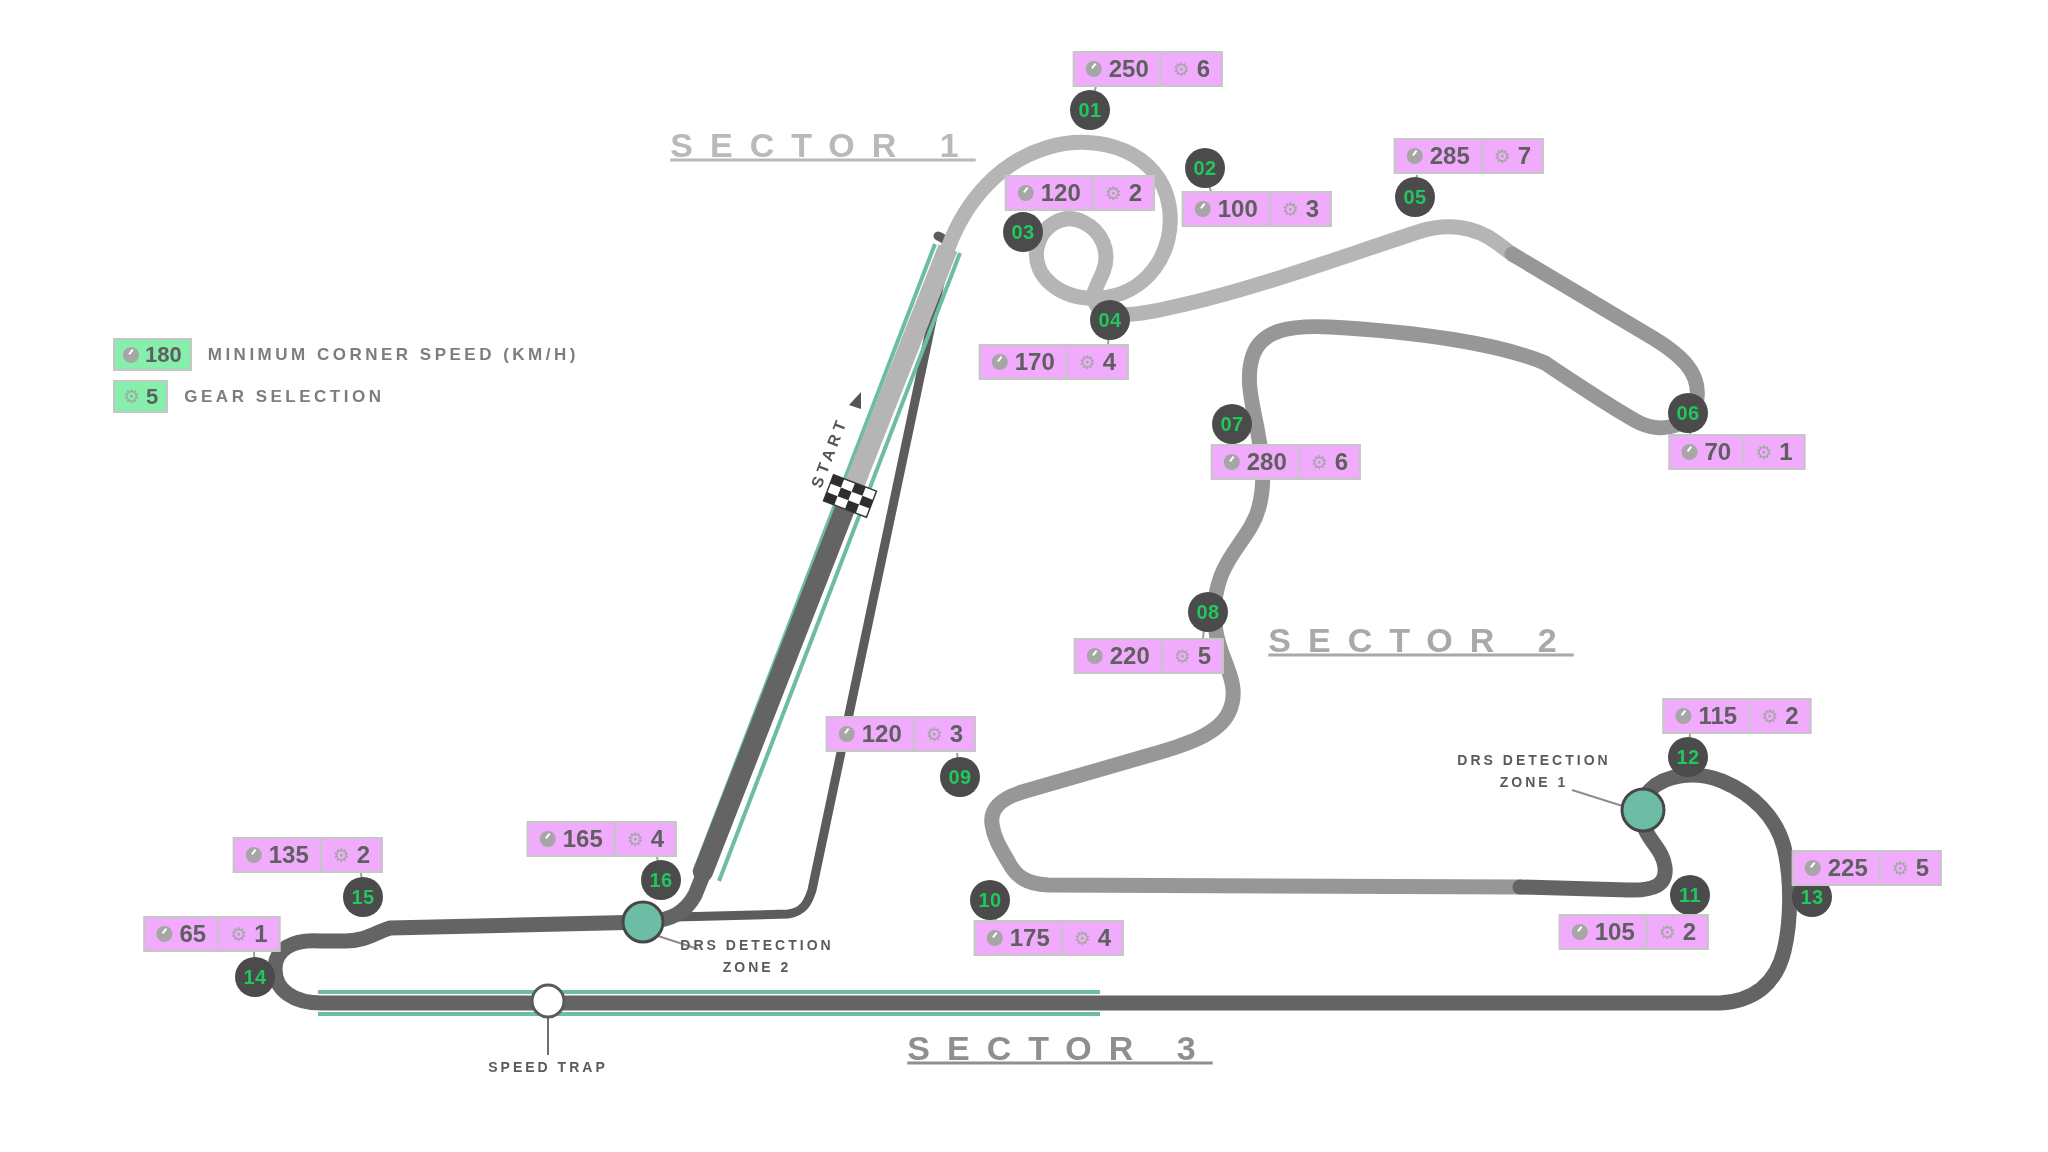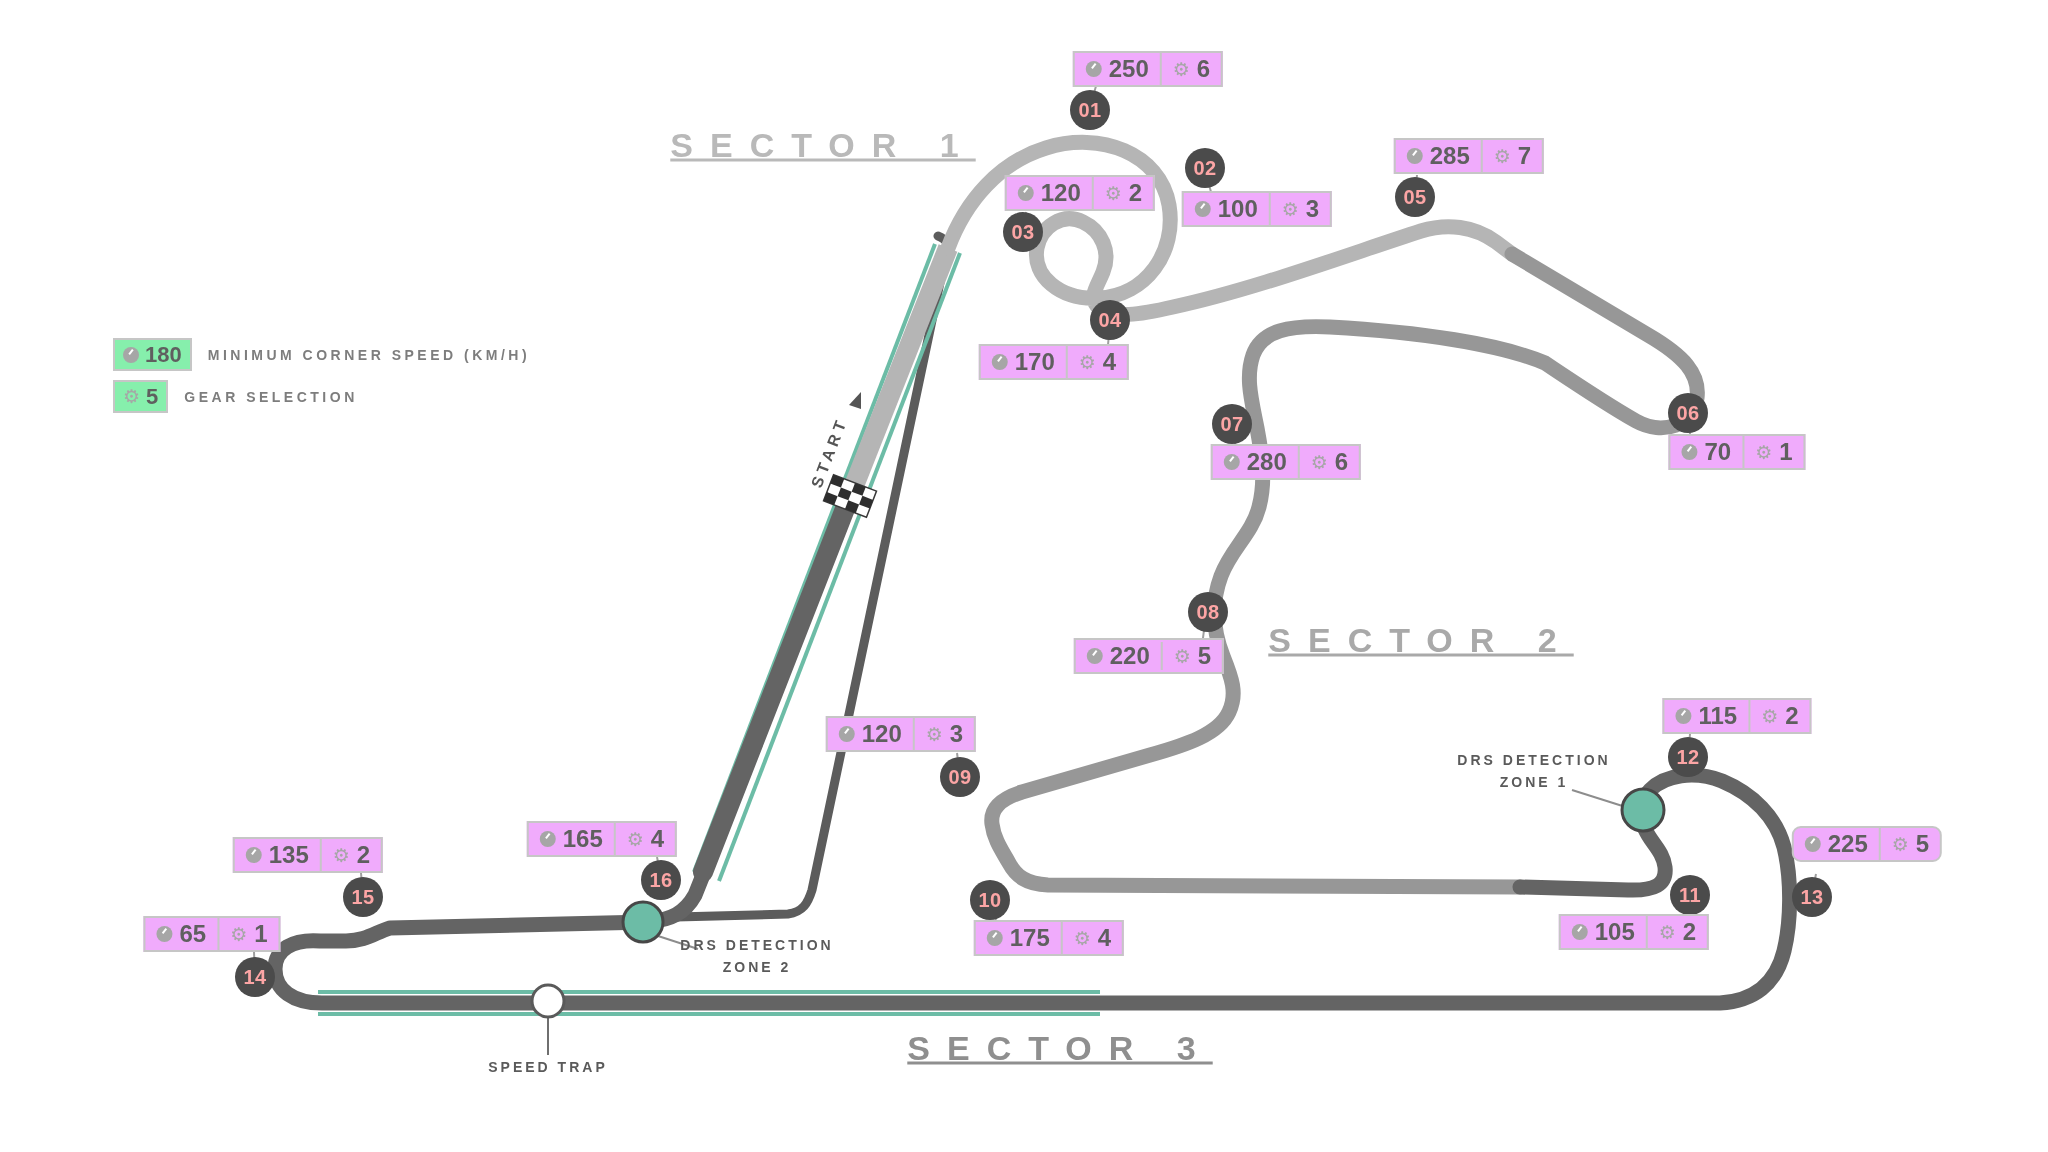--- a/index.html
+++ b/index.html
@@ -1,42 +1,42 @@
 <!DOCTYPE html>
 <html><head>
 <meta charset="utf-8">
 <style>
   html,body{margin:0;padding:0;background:#fff;}
   body{width:2048px;height:1152px;font-family:"Liberation Sans","DejaVu Sans",sans-serif;}
   .stage{position:relative;width:2048px;height:1152px;overflow:hidden;background:#fff;}
   svg.track{position:absolute;left:0;top:0;}
   svg text{font-family:"Liberation Sans","DejaVu Sans",sans-serif;}
 
-  .badge{position:absolute;width:40px;height:40px;border-radius:50%;background:#4b4b4b;color:#fca5a5;
+  .badge{position:absolute;width:40px;height:40px;border-radius:50%;background:#4b4b4b;color:#22c55e;
          display:flex;align-items:center;justify-content:center;font-weight:bold;font-size:20px;
          transform:translate(-50%,-50%);letter-spacing:.5px;z-index:4;}
   .clabel{position:absolute;display:inline-flex;background:#f0abfc;border:2px solid #c6c6c6;
           transform:translate(-50%,-50%);height:36px;box-sizing:border-box;z-index:5;align-items:stretch;}
   .cell{display:flex;align-items:center;gap:7px;padding:0 11px;font-weight:bold;font-size:24px;color:#5f5f5f;}
   .cell + .cell{border-left:2px solid #c6c6c6;}
   .ico-speed{width:16px;height:16px;border-radius:50%;background:#a6a6a6;position:relative;display:inline-block;flex:none;}
   .ico-speed::after{content:"";position:absolute;left:7px;top:2px;width:2px;height:6px;background:#fff;transform:rotate(38deg);}
   .ico-gear{font-style:normal;color:#a6a6a6;font-size:19px;line-height:1;font-family:"DejaVu Sans",sans-serif;flex:none;}
   .ico-gear::before{content:"\2699";}
 
   .sector-title{position:absolute;transform:translate(-50%,-50%);font-weight:bold;font-size:34px;
                 letter-spacing:17px;white-space:nowrap;z-index:2;text-decoration:underline;}
   .small-label{position:absolute;transform:translate(-50%,-50%);font-weight:bold;font-size:14px;
                letter-spacing:3px;color:#5a5a5a;text-align:center;line-height:1.55;white-space:nowrap;z-index:6;}
 
   .legend{position:absolute;left:113px;top:338px;z-index:6;}
   .legend-row{display:flex;align-items:center;gap:16px;margin-bottom:9px;}
   .legend-box{display:inline-flex;align-items:center;gap:6px;border:2px solid #c6c6c6;height:33px;
               padding:0 8px;font-weight:bold;font-size:22px;color:#5f5f5f;box-sizing:border-box;background:#86efac;}
-  .legend-text{font-weight:bold;font-size:14px;letter-spacing:3.5px;color:#7d7d7d;}
+  .legend-text{font-weight:bold;font-size:17px;letter-spacing:3.5px;color:#7d7d7d;}
 </style>
 </head>
 <body>
 
 <div class="stage">
 
   <svg class="track" width="2048" height="1152" viewBox="0 0 2048 1152">
 
     <path d="M 676,917 L 788,914 C 803,912 808,903 812,890 L 946,254 C 950,244 946,239 938,236" fill="none" stroke="#5c5c5c" stroke-width="9" stroke-linecap="round"></path>
 
@@ -308,21 +308,21 @@
       </span>
     <span class="cell">
         <i class="ico-gear"></i>
         <b>2</b>
       </span>
   </div>
 
   <div class="badge" style="left:1812px;top:897px;">
       <span>13</span>
     </div>
-  <div class="clabel" style="left:1867px;top:844px;border-radius:9px;">
+  <div class="clabel" style="left:1867px;top:868px;">
     <span class="cell">
         <i class="ico-speed"></i>
         <b>225</b>
       </span>
     <span class="cell">
         <i class="ico-gear"></i>
         <b>5</b>
       </span>
   </div>
 

